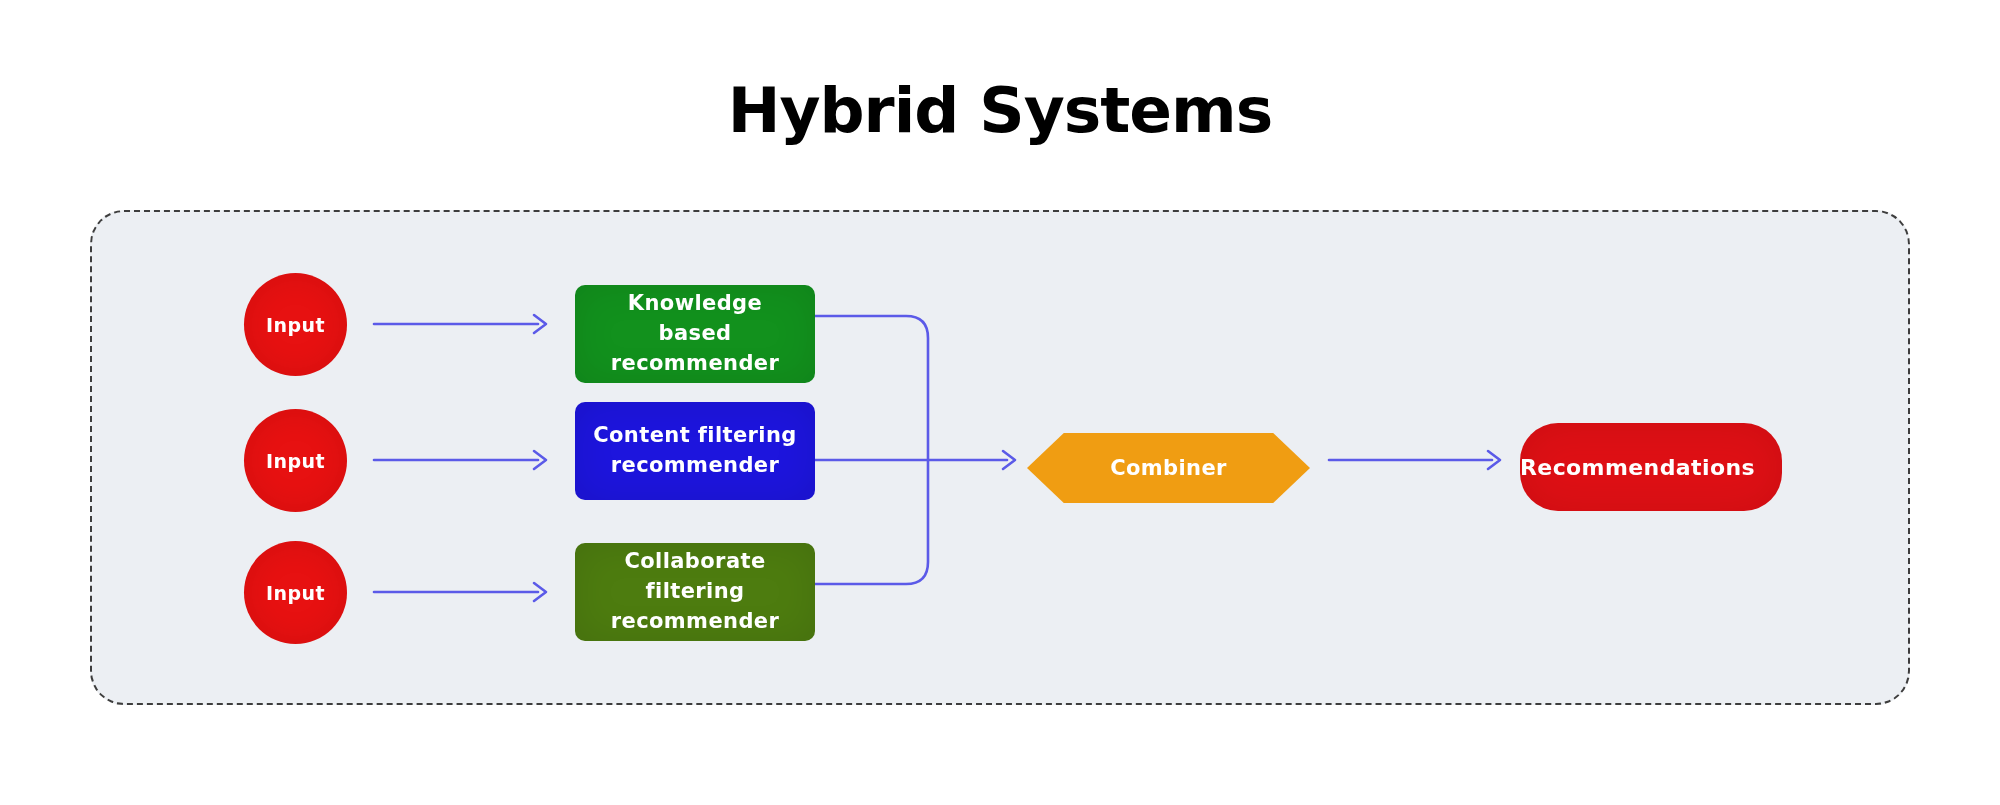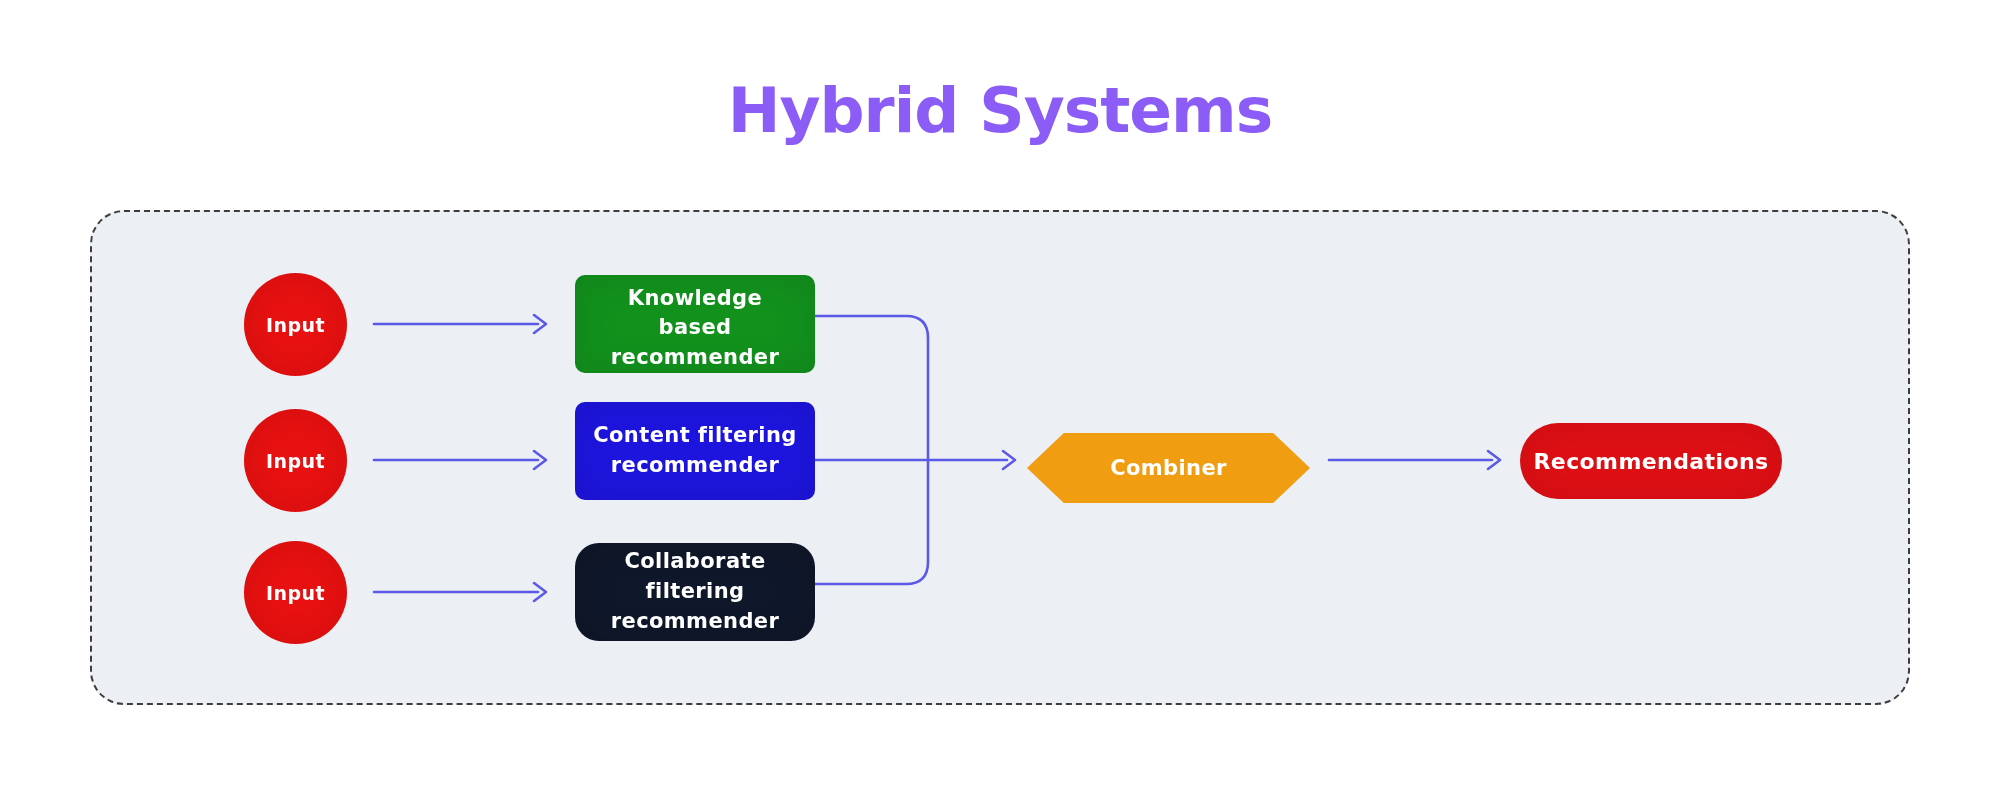--- a/index.html
+++ b/index.html
@@ -60,47 +60,47 @@
     position: absolute;
     left: 483px;
     width: 240px; height: 98px;
     border-radius: 10px;
     display: flex; align-items: center; justify-content: center;
     font-size: 21px; font-weight: 600;
     line-height: 1.42;
     padding: 0 14px;
     box-shadow: inset 0 0 40px rgba(0,0,0,0.10);
   }
-  .rec-box.row1 { top: 63px;  background: #12911d; align-items: flex-end; }
+  .rec-box.row1 { top: 73px;  background: #12911d; }
   .rec-box.row2 { top: 190px; background: #1d15dd; }
   .rec-box.row3 { top: 331px; background: #511bdb; }
   .hexagon {
     position: absolute;
     left: 935px; top: 221px;
     width: 283px; height: 70px;
     background: #f09d12;
     clip-path: polygon(0% 50%, 13% 0%, 87% 0%, 100% 50%, 87% 100%, 13% 100%);
     display: flex; align-items: center; justify-content: center;
     font-size: 21px; font-weight: 600;
   }
   .pill {
     position: absolute;
     left: 1428px; top: 211px;
-    width: 262px; height: 76px;
+    width: 262px; height: 88px;
     border-radius: 38px;
     background: #de1015;
-    display: flex; align-items: center; justify-content: center;
+    display: flex; align-items: center; 
     font-size: 22px; font-weight: 600;
     box-shadow: inset 0 0 40px rgba(110,0,0,0.15);
   }
 </style>
 </head>
 <body>
 
-<h1 class="page-title" style="color: #8b5cf6;">Hybrid Systems</h1>
+<h1 class="page-title" style="color: #000000;">Hybrid Systems</h1>
 
 <div class="panel" style="background-color: rgb(236, 239, 243);">
 
   <svg class="connectors" viewBox="0 0 1820 495">
 
     <path d="M282,112 H446" style="stroke: rgb(91, 90, 232);"></path>
     <path d="M442,103 L454,112 L442,121" style="stroke: rgb(91, 90, 232);"></path>
     <path d="M282,248 H446" style="stroke: rgb(91, 90, 232);"></path>
     <path d="M442,239 L454,248 L442,257" style="stroke: rgb(91, 90, 232);"></path>
     <path d="M282,380 H446" style="stroke: rgb(91, 90, 232);"></path>
@@ -124,21 +124,21 @@
   <div class="input-circle row3" style="background-color: rgb(231, 17, 17);">
     <span class="node-label">Input</span>
   </div>
 
   <div class="rec-box row1" style="background-color: rgb(18, 145, 29);">
     <span class="node-label">Knowledge based recommender</span>
   </div>
   <div class="rec-box row2" style="background-color: rgb(29, 21, 221);">
     <span class="node-label">Content filtering recommender</span>
   </div>
-  <div class="rec-box row3" style="background-color: #0f172a; border-radius: 24px;">
+  <div class="rec-box row3" style="background-color: #4d7c0f;">
     <span class="node-label">Collaborate filtering recommender</span>
   </div>
 
   <div class="hexagon" style="background-color: rgb(240, 157, 18);">
     <span class="node-label">Combiner</span>
   </div>
 
   <div class="pill" style="background-color: rgb(222, 16, 21);">
     <span class="node-label">Recommendations</span>
   </div>

